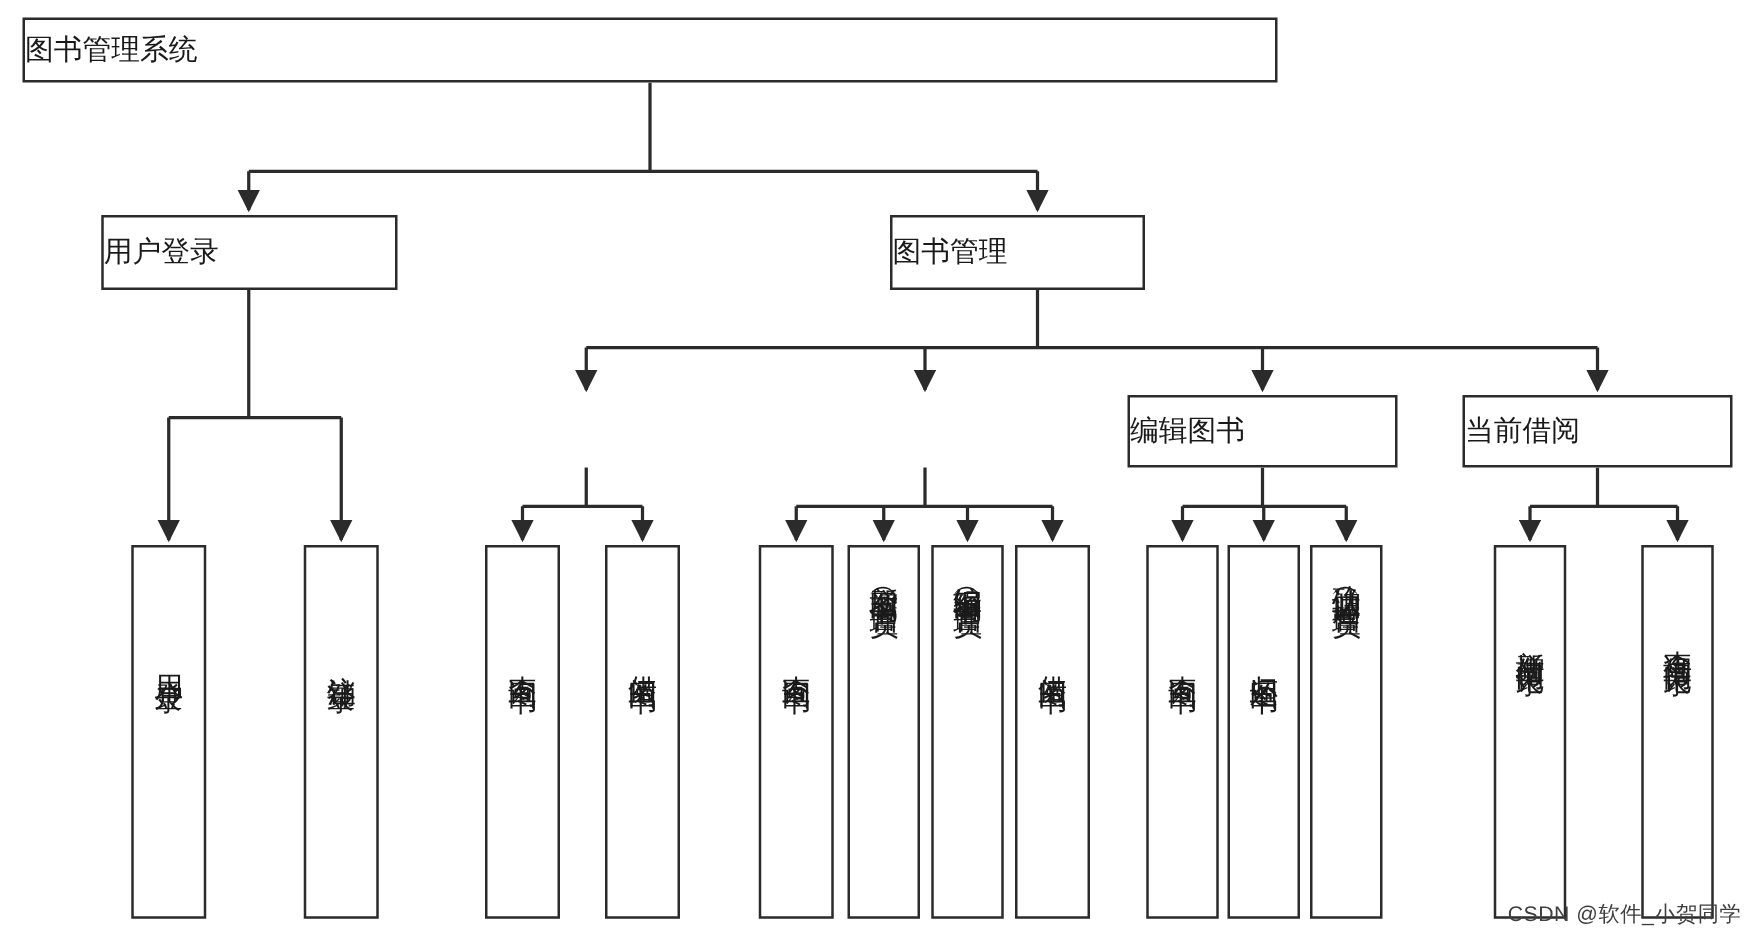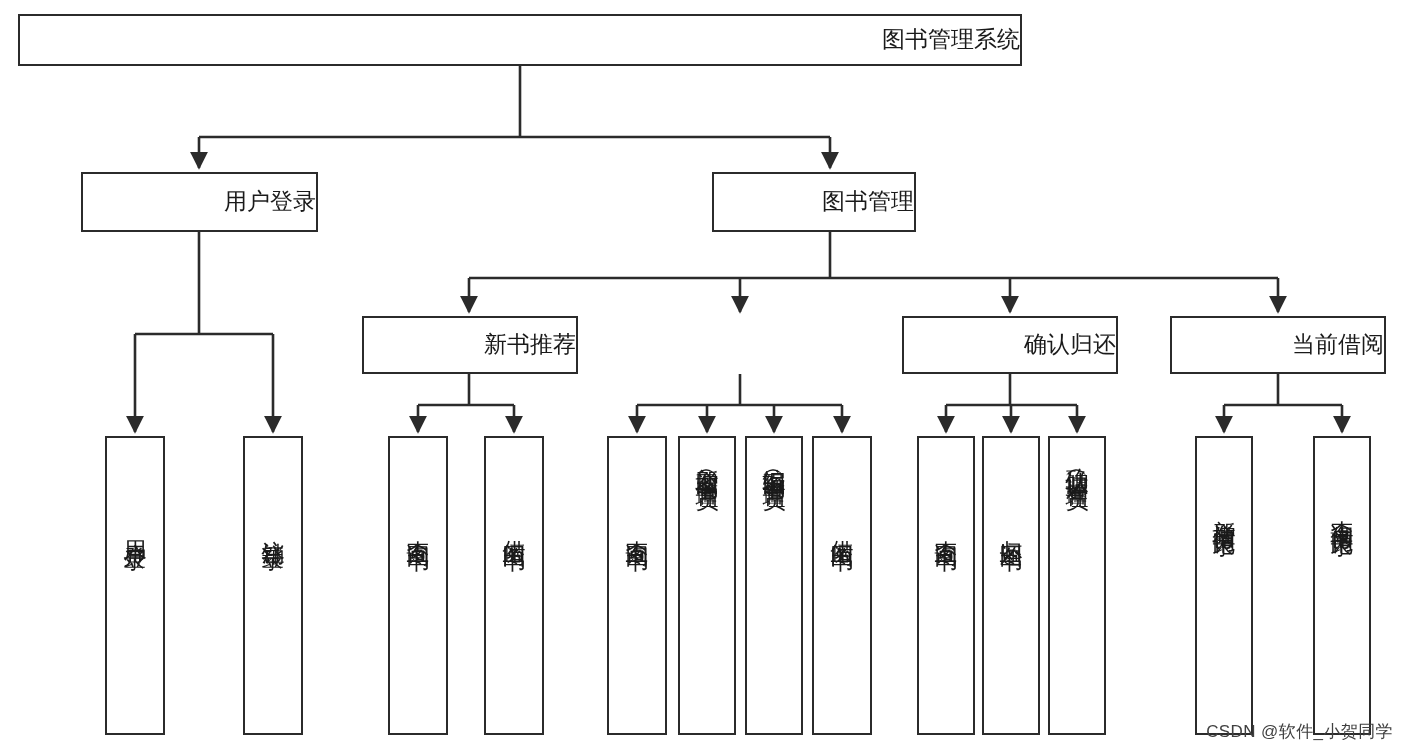--- a/index.html
+++ b/index.html
@@ -25,21 +25,21 @@
     height: 747px;
     pointer-events: none;
   }
   .node {
     position: absolute;
     box-sizing: border-box;
     background: #ffffff;
     border: 2px solid #2b2b2b;
     display: flex;
     align-items: center;
-    justify-content: flex-end;
+    justify-content: flex-start;
     overflow: hidden;
   }
   .node-label {
     color: #1a1a1a;
     text-align: center;
     line-height: 1.12;
     white-space: nowrap;
   }
   .node.horizontal .node-label {
     font-size: 23px;
@@ -138,25 +138,22 @@
     <span class="node-label">图书管理系统</span>
   </div>
 
   <div class="node horizontal" style="left:81px; top:172px; width:237px; height:60px;">
     <span class="node-label">用户登录</span>
   </div>
   <div class="node horizontal" style="left:712px; top:172px; width:204px; height:60px;">
     <span class="node-label">图书管理</span>
   </div>
 
-  <div class="node horizontal" style="left:362px; top:316px; width:216px; height:58px;">
-    <span class="node-label">新书推荐</span>
-  </div>
   <div class="node horizontal" style="left:902px; top:316px; width:216px; height:58px;">
-    <span class="node-label">确认归还</span>
+    <span class="node-label">编辑图书</span>
   </div>
   <div class="node horizontal" style="left:1170px; top:316px; width:216px; height:58px;">
     <span class="node-label">当前借阅</span>
   </div>
 
   <div class="node vertical mid" style="left:105px; top:436px; width:60px; height:299px;">
     <span class="node-label">用户登录</span>
   </div>
   <div class="node vertical mid" style="left:243px; top:436px; width:60px; height:299px;">
     <span class="node-label">注销登录</span>

